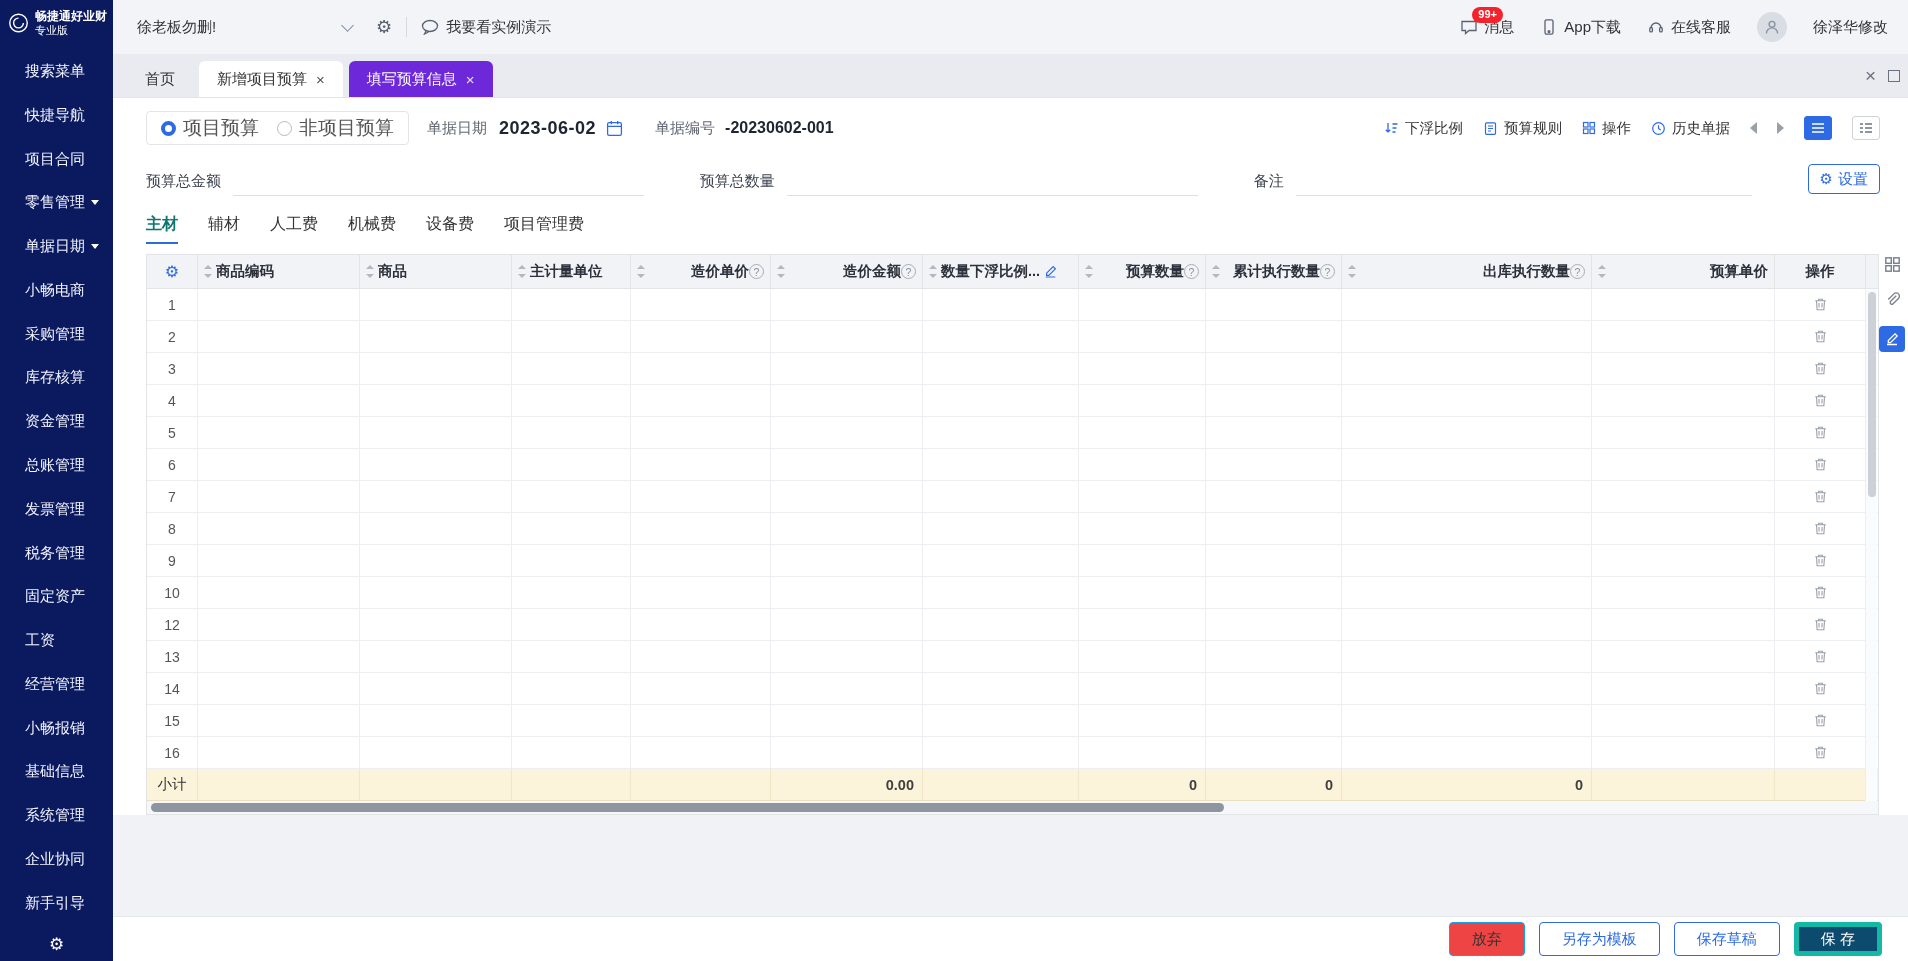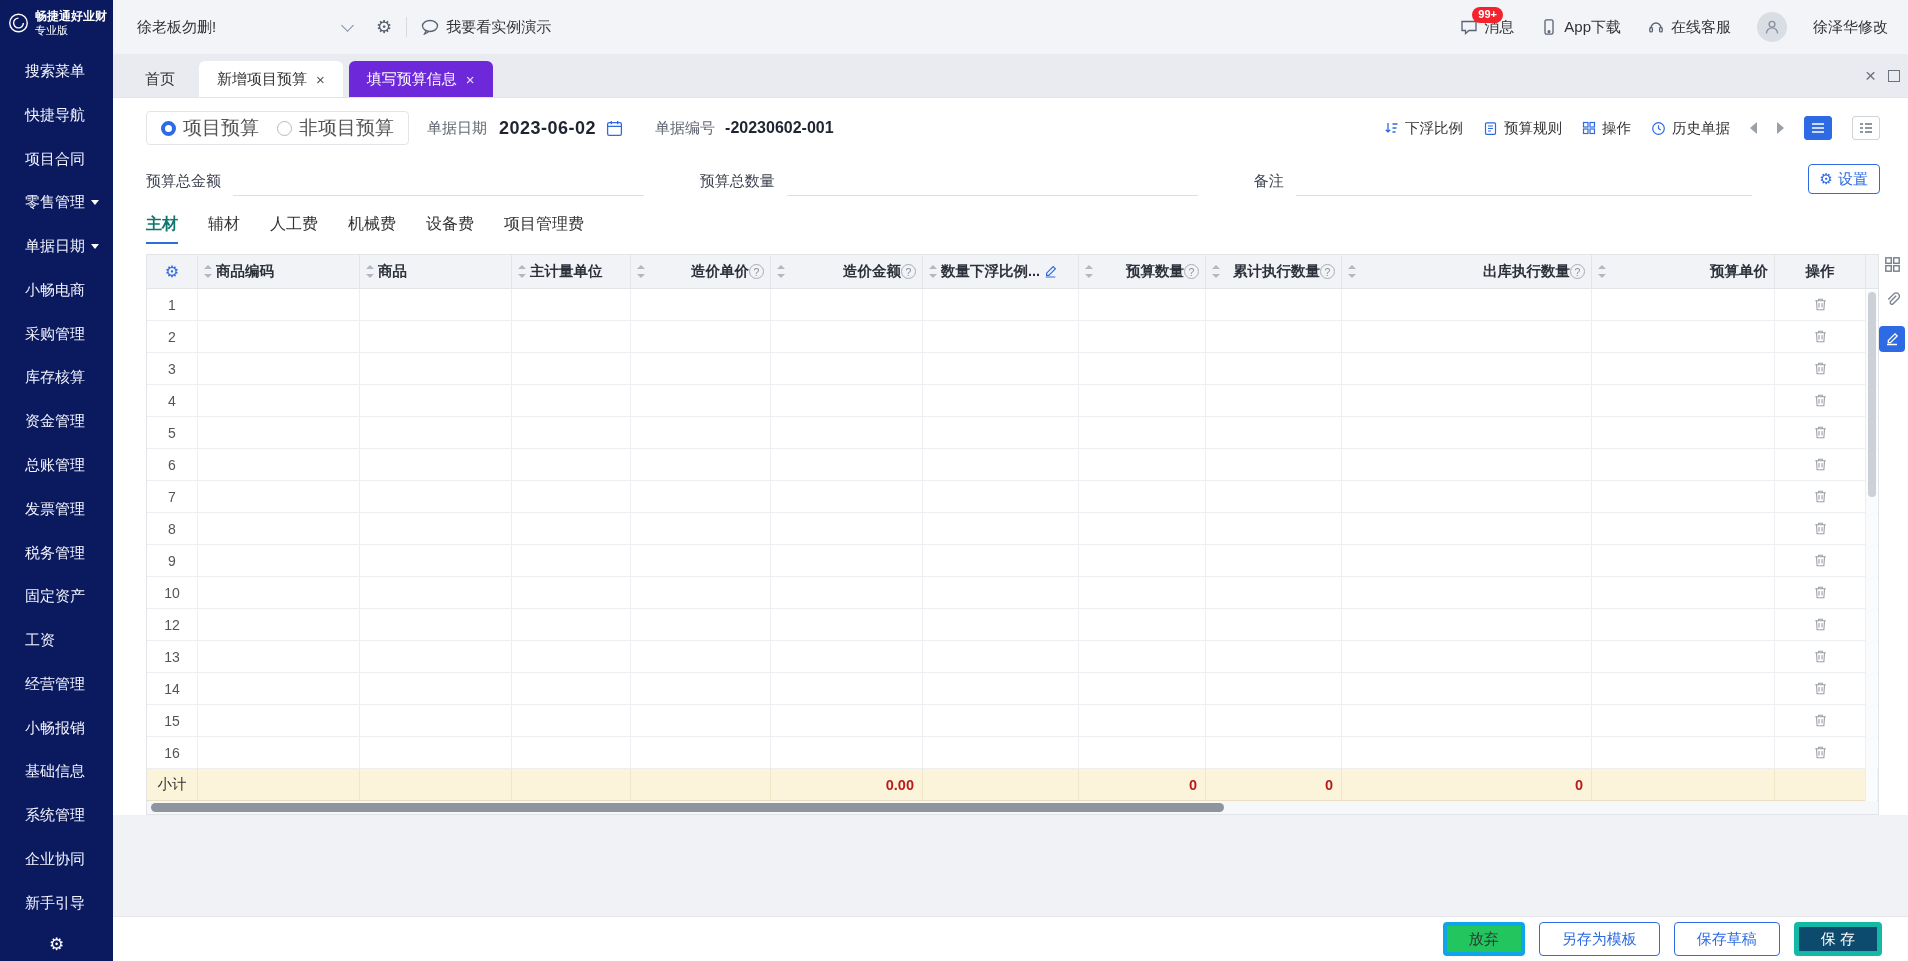--- a/index.html
+++ b/index.html
@@ -89,31 +89,31 @@
   .ops{justify-content:center}
   .trash{display:inline-flex;cursor:pointer}
 
   .c-num{width:51px}.c-code{width:162px}.c-prod{width:152px}.c-unit{width:119px}
   .c-cprice{width:140px}.c-camt{width:152px}.c-float{width:156px}.c-bqty{width:127px}
   .c-cumqty{width:136px}.c-outqty{width:250px}.c-bprice{width:183px}.c-ops{width:91px}
 
   .trow.subtotal{background:#fcf4da;border-bottom:1px solid #eadfbe;height:32px}
   .subtotal .tc{border-right:1px solid #f0e6c8}
   .subl{justify-content:center;font-size:14.5px;color:#333}
-  .val{justify-content:flex-end;padding-right:8px;font-weight:bold;color:#b91c1c;font-size:14.5px}
+  .val{justify-content:flex-end;padding-right:8px;font-weight:bold;color:#404040;font-size:14.5px}
 
   .vscroll{position:absolute;right:1px;top:35px;height:511px;width:12px;background:#fafbfc;border-left:1px solid #eceef1}
   .vthumb{position:absolute;top:2px;left:2px;width:8px;height:205px;background:#ccd0d7;border-radius:4px;cursor:pointer}
   .hscroll{height:13px;background:#f6f7f9;position:relative}
   .hthumb{position:absolute;top:2px;left:4px;height:9px;width:62%;background:#8f959e;border-radius:5px;cursor:pointer}
 
   .filler{flex:1;background:#f1f2f6}
   .bottombar{height:44px;background:#fff;display:flex;align-items:center;justify-content:flex-end;gap:14px;padding-right:26px;box-shadow:0 -1px 0 #e6e8ec;flex-shrink:0}
   .btn{height:34px;padding:0 22px;border-radius:4px;font-size:15px;display:flex;align-items:center;cursor:pointer;white-space:nowrap}
-  .btn-plain{background:#22c55e;border:4px solid #0ea5e9;color:#333}
+  .btn-plain{background:#ef4444;border:1px solid #0ea5e9;color:#333}
   .btn-outline{background:#fff;border:1px solid #2d6ae3;color:#2d6ae3}
   .btn-primary{background:#0c4a6e;border:5px solid #14b8a6;color:#fff}
 
   .dock{position:absolute;right:3px;top:256px;display:flex;flex-direction:column;gap:18px;align-items:center;z-index:5}
   .dock span{display:inline-flex;cursor:pointer}
   .dock-blue{width:26px;height:26px;background:#2d6ae3;border-radius:4px;align-items:center;justify-content:center}
 </style>
 </head>
 <body>
 

